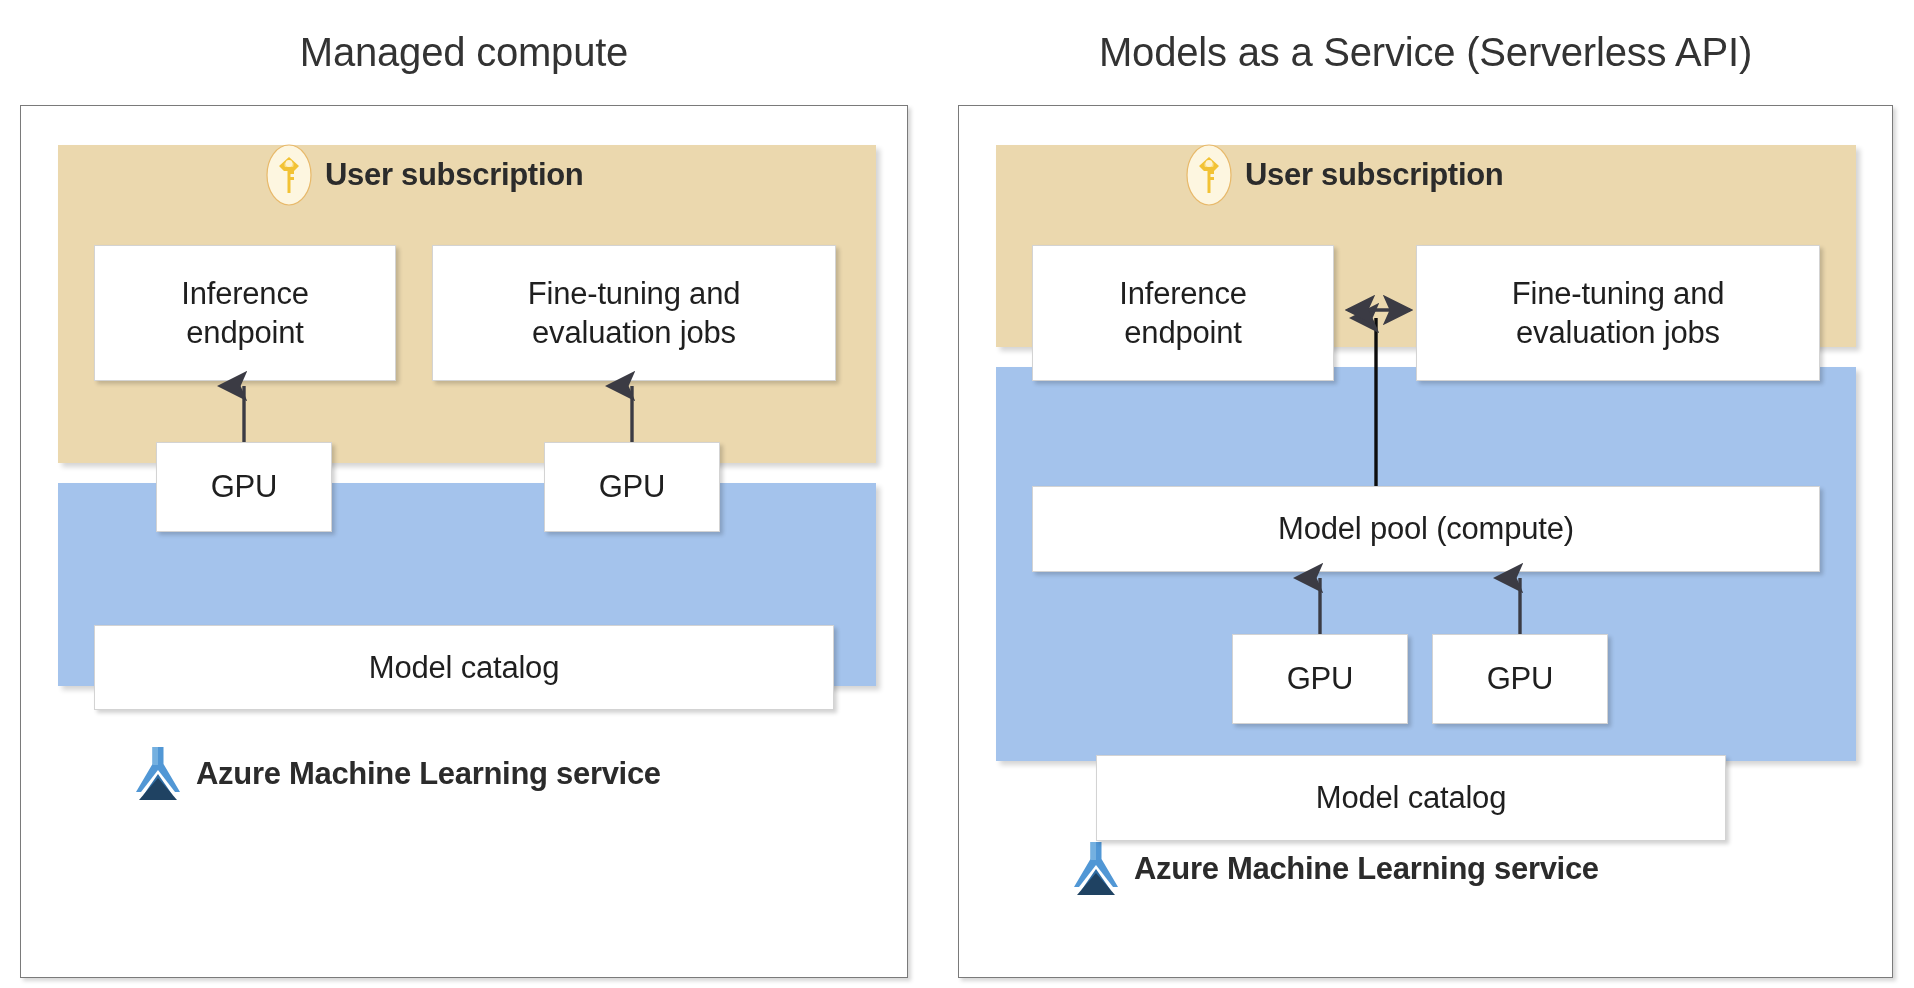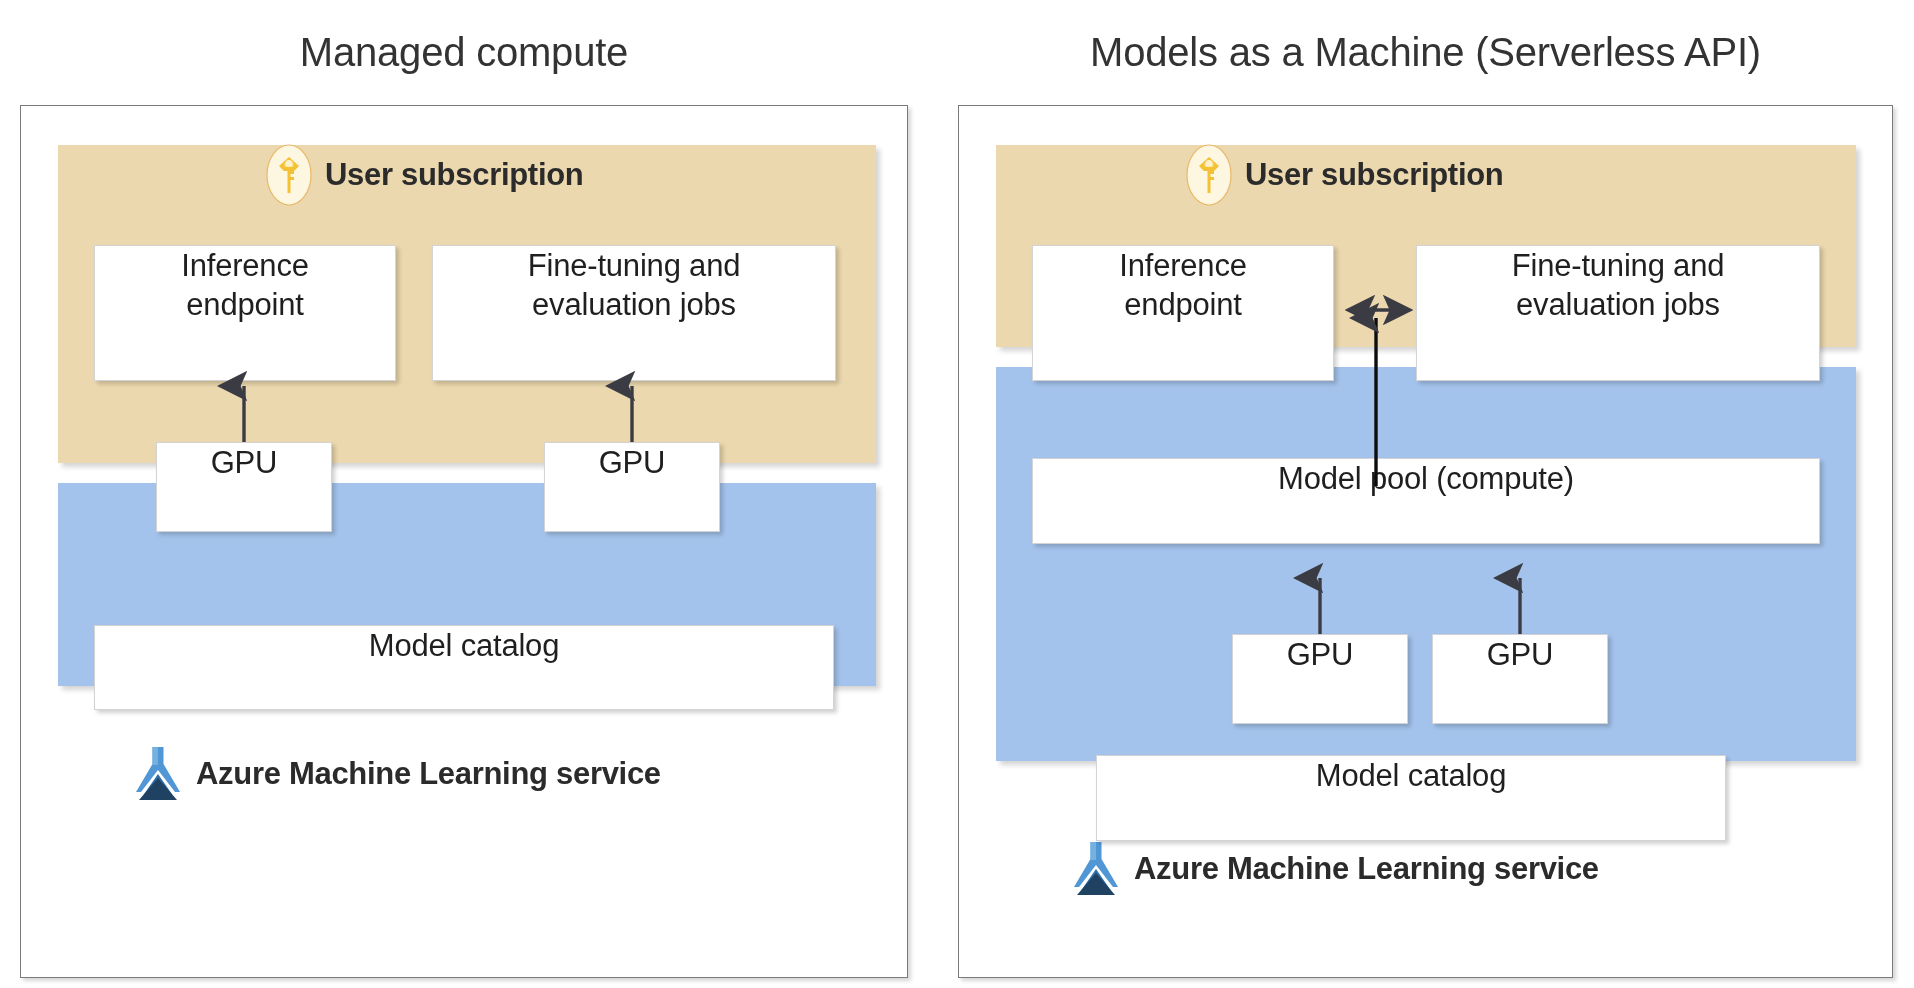--- a/index.html
+++ b/index.html
@@ -84,21 +84,21 @@
   
   .aml-icon { width: 52px; height: 58px; display:block; }
 
   
   .card {
     position: absolute;
     background: #ffffff;
     border: 1px solid #d3d3d3;
     box-sizing: border-box;
     display: flex;
-    align-items: flex-start;
+    align-items: center;
     justify-content: center;
     text-align: center;
     font-size: 31px;
     font-weight: 400;
     color: #1f1f1f;
     line-height: 1.26;
     box-shadow: 3px 3px 4px rgba(0,0,0,0.18);
     letter-spacing: -0.2px;
   }
   .card .txt { display: block; padding: 0 8px; }
@@ -106,41 +106,41 @@
   
   #card-l-infer   { left: 94px;  top: 245px; width: 302px; height: 136px; }
   #card-l-finetune{ left: 432px; top: 245px; width: 404px; height: 136px; }
   #card-l-gpu1    { left: 156px; top: 442px; width: 176px; height: 90px; }
   #card-l-gpu2    { left: 544px; top: 442px; width: 176px; height: 90px; }
   #card-l-catalog { left: 94px;  top: 625px; width: 740px; height: 85px; }
 
   
   #card-r-infer    { left: 1032px; top: 245px; width: 302px; height: 136px; }
   #card-r-finetune { left: 1416px; top: 245px; width: 404px; height: 136px; }
-  #card-r-pool     { left: 1032px; top: 458px; width: 788px; height: 86px; }
+  #card-r-pool     { left: 1032px; top: 486px; width: 788px; height: 86px; }
   #card-r-gpu1     { left: 1232px; top: 634px; width: 176px; height: 90px; }
   #card-r-gpu2     { left: 1432px; top: 634px; width: 176px; height: 90px; }
   #card-r-catalog  { left: 1096px; top: 755px; width: 630px; height: 86px; }
 
   
   .arrows {
     position: absolute;
     left: 0; top: 0;
     width: 1914px; height: 988px;
     pointer-events: none;
   }
 </style>
 </head>
 <body>
 
 <div class="canvas">
 
   <div class="panel-title" id="title-left">Managed compute</div>
 
-  <div class="panel-title" id="title-right">Models as a Machine (Serverless API)</div>
+  <div class="panel-title" id="title-right">Models as a Service (Serverless API)</div>
 
   <div class="panel" id="panel-left"></div>
   <div class="panel" id="panel-right"></div>
 
   <div class="region tan" id="region-left-sub"></div>
   <div class="region blue" id="region-left-aml"></div>
 
   <div class="region tan" id="region-right-sub"></div>
   <div class="region blue" id="region-right-aml"></div>
 

